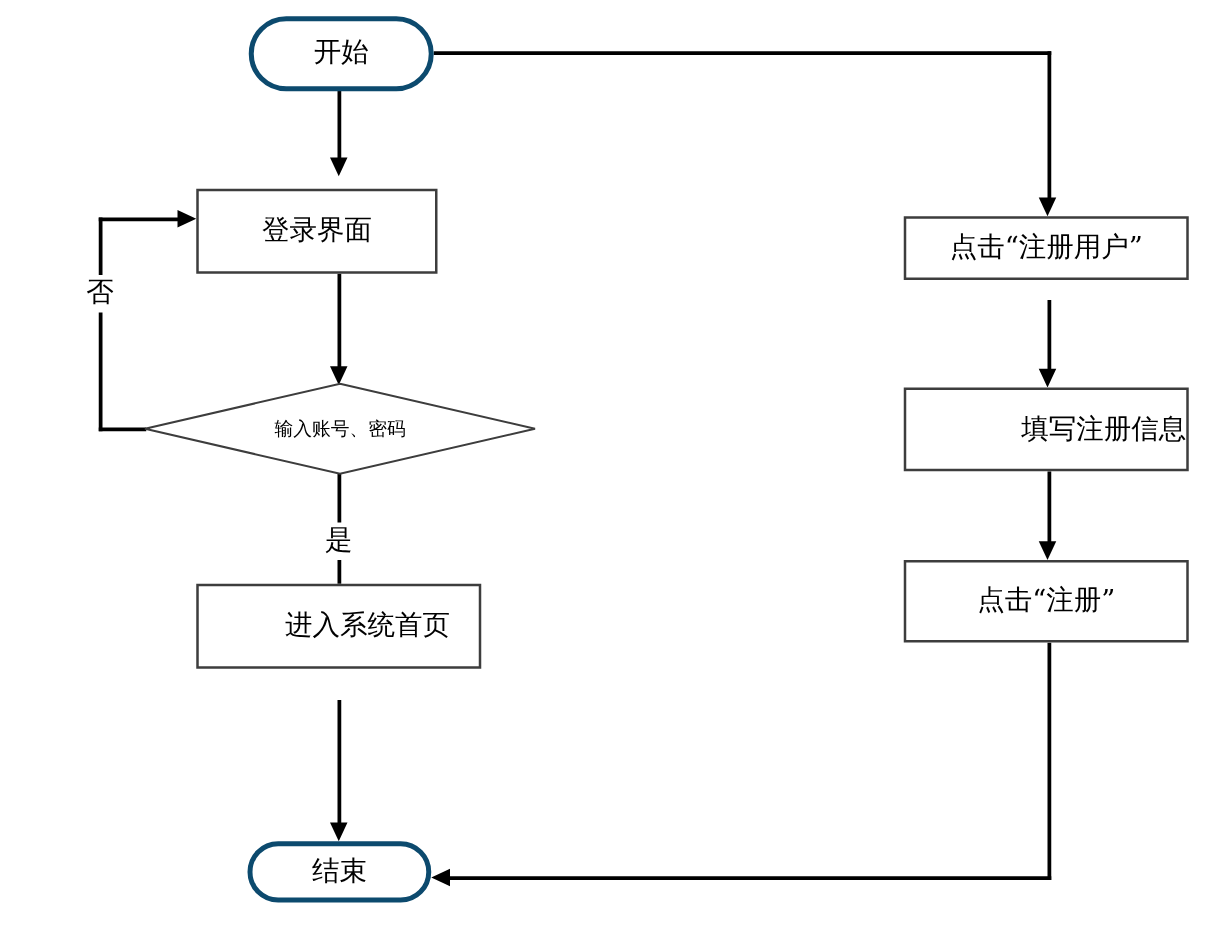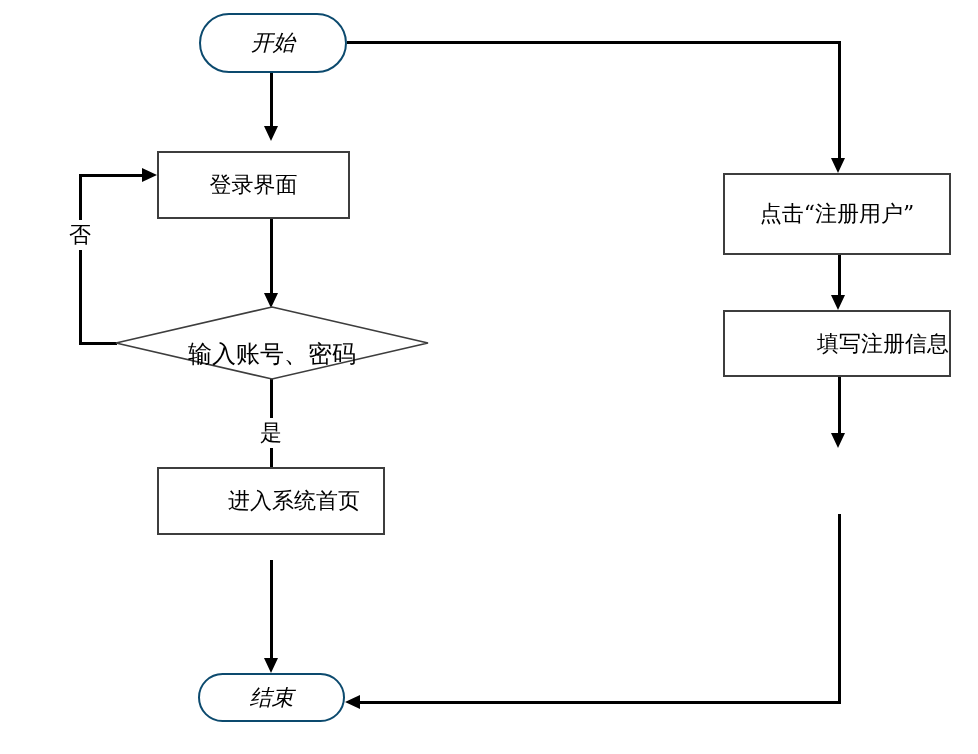--- a/index.html
+++ b/index.html
@@ -24,41 +24,40 @@
     justify-content: center;
     font-size: 22px;
     line-height: 1;
     background: #ffffff;
     white-space: nowrap;
   }
   .rect {
     border: 2px solid #3d3d3d;
   }
   .stadium {
-    border: 2px solid #0c4a6e;
+    border: 4px solid #0c4a6e;
     border-radius: 30px;
-    font-style: italic;
   }
   .diamond-wrap {
     position: absolute;
     background: transparent;
   }
   .diamond-wrap svg {
     display: block;
   }
   .diamond-label {
     position: absolute;
     left: 0;
-    top: 11px;
+    top: 0;
     width: 100%;
     height: 100%;
     display: flex;
     align-items: center;
     justify-content: center;
-    font-size: 24px;
+    font-size: 15px;
     white-space: nowrap;
   }
   .line {
     position: absolute;
     background: #000000;
   }
   .arrow {
     position: absolute;
     width: 0;
     height: 0;
@@ -141,22 +140,25 @@
   </div>
 
   <div class="node rect" style="left:157px; top:467px; width:228px; height:68px;padding-left:46px;">
     <span>进入系统首页</span>
   </div>
 
   <div class="node stadium" style="left:198px; top:673px; width:147px; height:49px;">
     <span>结束</span>
   </div>
 
-  <div class="node rect" style="left:723px; top:173px; width:228px; height:82px;">
+  <div class="node rect" style="left:723px; top:173px; width:228px; height:51px;">
     <span>点击“注册用户”</span>
   </div>
 
   <div class="node rect" style="left:723px; top:310px; width:228px; height:67px;justify-content:flex-end;">
     <span>填写注册信息</span>
   </div>
 
+  <div class="node rect" style="left:723px; top:448px; width:228px; height:66px;">
+    <span>点击“注册”</span>
+  </div>
 
 </div>
 
 </body></html>

